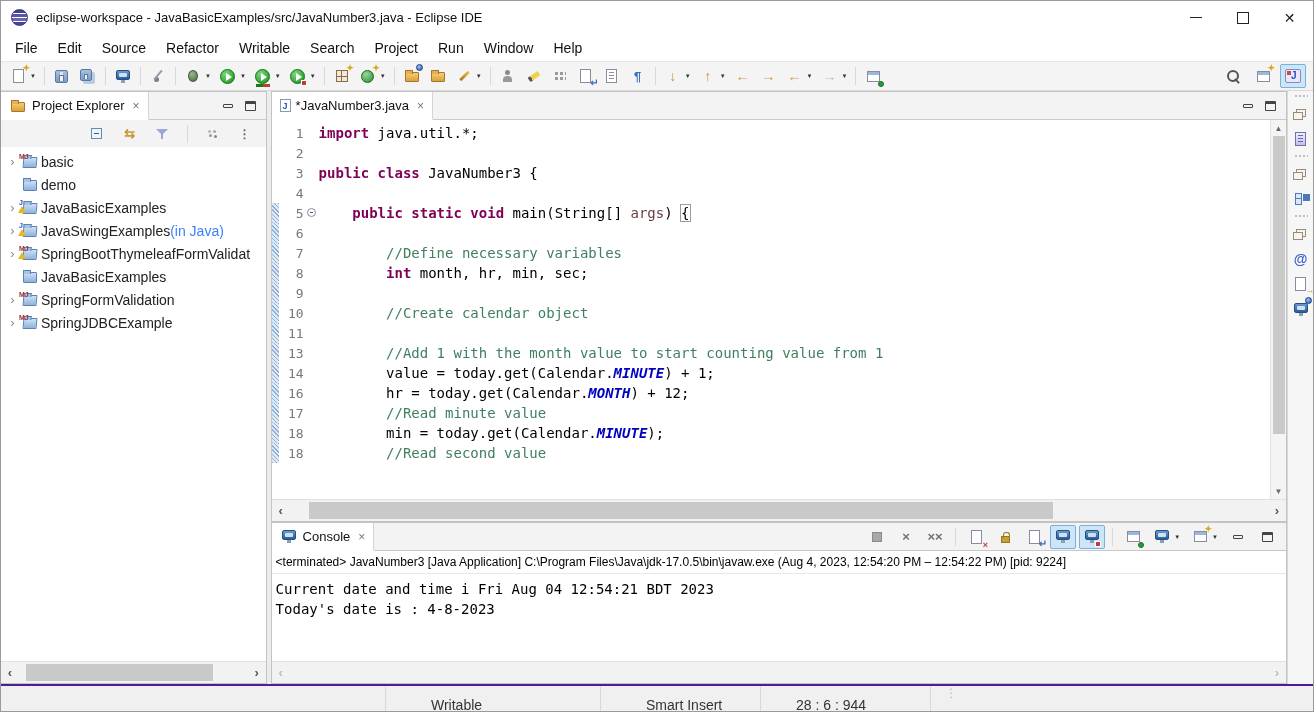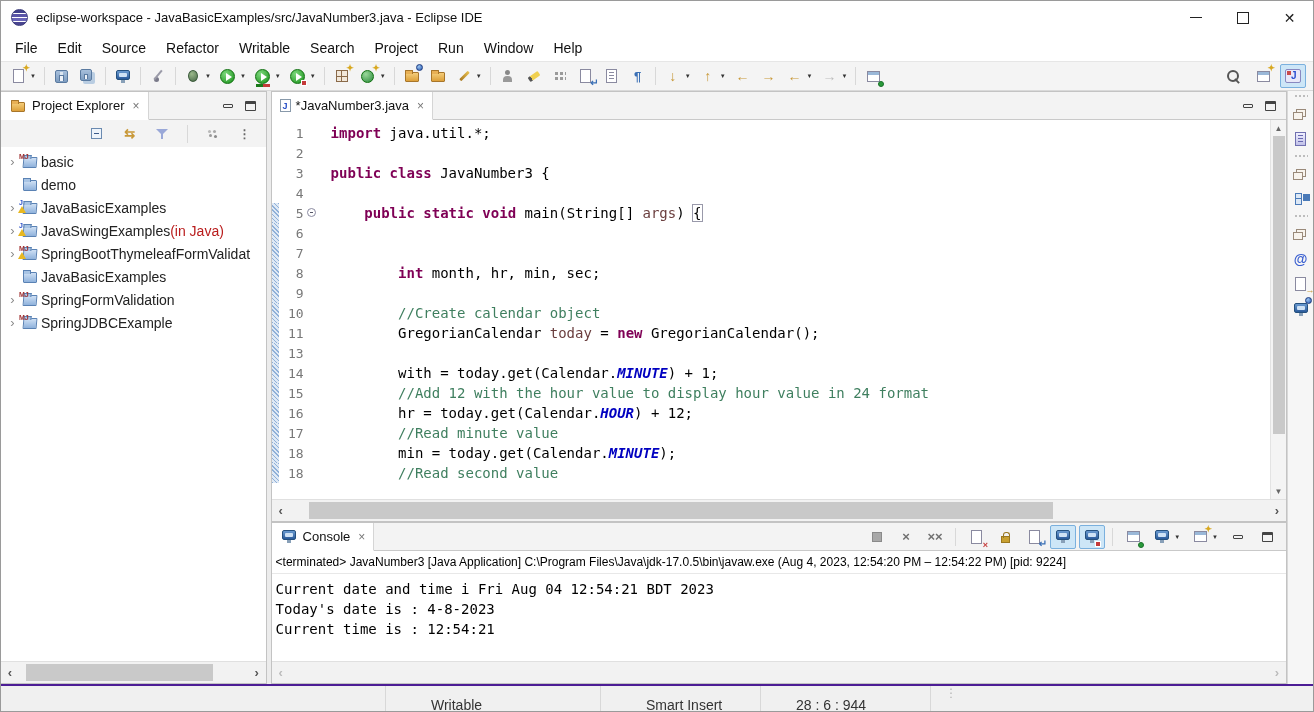--- a/index.html
+++ b/index.html
@@ -118,42 +118,42 @@
 .pe-tree{flex:1;background:#fff;padding-top:3px;overflow:hidden}
 .trow{height:23px;display:flex;align-items:center;font-size:14px;color:#222;padding-left:5px;white-space:nowrap;overflow:hidden}
 .texp{width:13px;color:#8a8a8a;font-size:13px;text-align:center;flex:none}
 .ticon{width:22px;display:flex;justify-content:center;position:relative;flex:none}
 .t-folder{width:14px;height:11px;background:linear-gradient(#cfe0f4,#8fb2dc);border:1px solid #5a82b4;border-radius:1px;position:relative;margin-top:2px}
 .t-folder::before{content:"";position:absolute;top:-3px;left:-1px;width:6px;height:3px;background:#a8c4e4;border:1px solid #5a82b4;border-bottom:none}
 .t-proj{transform:skewX(-5deg)}
 .t-bdg{position:absolute;top:-2px;left:0;font:bold 7px "Liberation Sans",sans-serif;color:#a03030}
 .t-bdg.j{color:#2a50c8}
 .t-warn{position:absolute;bottom:1px;left:-1px;width:0;height:0;border-left:4px solid transparent;border-right:4px solid transparent;border-bottom:7px solid #e8b820}
-.suffix{color:#b91c1c}
+.suffix{color:#3b82f6}
 .hscroll{height:22px;background:#f2f2f2;display:flex;align-items:center;border-top:1px solid #e0e0e0}
 .harr{width:18px;text-align:center;color:#555;font-size:13px;font-weight:bold}
 .harr.dis{color:#bbb}
 .htrack{flex:1;height:100%;position:relative}
 .hthumb{position:absolute;top:2px;bottom:2px;background:#c9c9c9}
 
 
 .center{width:1018px;display:flex;flex-direction:column}
 .edpart{height:437px;display:flex;flex-direction:column;background:#fff;border:1px solid #c3c3c3}
 .t-jfile{width:11px;height:13px;background:#fff;border:1px solid #8899aa;font:bold 9px "Liberation Sans",sans-serif;color:#2a50c8;display:flex;align-items:center;justify-content:center}
 .t-jfile::after{content:"J"}
 .ed-body{flex:1;display:flex;overflow:hidden}
 .code{flex:1;overflow:hidden;padding-top:3px}
 .crow{display:flex;height:20px;align-items:center}
 .dcell{width:7px;align-self:stretch;flex:none}
 .dcell.on{background:repeating-linear-gradient(45deg,#8fb0d8 0 1px,#dfe9f5 1px 3px)}
 .nnum{width:25px;text-align:right;font:13px "DejaVu Sans Mono",monospace;color:#787878;flex:none}
 .nfold{width:15px;position:relative;align-self:stretch;flex:none}
 .foldm{position:absolute;left:3px;top:5px;width:9px;height:9px;border:1px solid #8a8aa0;border-radius:50%;background:#fff}
 .foldm::after{content:"";position:absolute;left:2px;right:2px;top:3px;height:1px;background:#556}
-.cline{font:14px/20px "DejaVu Sans Mono",monospace;white-space:pre;color:#000;margin:12px}
+.cline{font:14px/20px "DejaVu Sans Mono",monospace;white-space:pre;color:#000;margin:0}
 .tk-kw{color:#7f0055;font-weight:bold}
 .tk-com{color:#3f7f5f}
 .tk-sf{color:#0000c0;font-weight:bold;font-style:italic}
 .tk-var{color:#6a3e3e}
 .tk-mb{box-shadow:0 0 0 1px #99a}
 .vscroll{width:16px;background:#f4f4f4;border-left:1px solid #e3e3e3;display:flex;flex-direction:column;align-items:center}
 .varr{height:16px;color:#666;font-size:8px;display:flex;align-items:center}
 .vthumb{width:12px;height:298px;background:#c9c9c9}
 .vsp{flex:1}
 
@@ -575,21 +575,21 @@
             <div class="crow">
               <span class="dcell on"></span>
               <span class="nnum">6</span>
               <span class="nfold"></span>
               <pre class="cline"></pre>
             </div>
             <div class="crow">
               <span class="dcell on"></span>
               <span class="nnum">7</span>
               <span class="nfold"></span>
-              <pre class="cline"><span class="tk-pl">        </span></pre>
+              <pre class="cline"><span class="tk-pl">        </span><span class="tk-com">//Define necessary variables</span></pre>
             </div>
             <div class="crow">
               <span class="dcell on"></span>
               <span class="nnum">8</span>
               <span class="nfold"></span>
               <pre class="cline"><span class="tk-pl">        </span><span class="tk-kw">int</span><span class="tk-pl"> month, hr, min, sec;</span></pre>
             </div>
             <div class="crow">
               <span class="dcell on"></span>
               <span class="nnum">9</span>
@@ -599,45 +599,38 @@
             <div class="crow">
               <span class="dcell on"></span>
               <span class="nnum">10</span>
               <span class="nfold"></span>
               <pre class="cline"><span class="tk-pl">        </span><span class="tk-com">//Create calendar object</span></pre>
             </div>
             <div class="crow">
               <span class="dcell on"></span>
               <span class="nnum">11</span>
               <span class="nfold"></span>
-              <pre class="cline"><span class="tk-pl">        GregorianCalendar </span><span class="tk-var">today</span><span class="tk-pl"> = </span><span class="tk-kw">new</span><span class="tk-pl"> GregorianCalendar();</span></pre>
             </div>
             <div class="crow">
               <span class="dcell on"></span>
               <span class="nnum">13</span>
               <span class="nfold"></span>
-              <pre class="cline"><span class="tk-pl">        </span></pre>
+              <pre class="cline"><span class="tk-pl">        </span><span class="tk-com">//Add 1 with the month value to start counting value from 1</span></pre>
             </div>
             <div class="crow">
               <span class="dcell on"></span>
               <span class="nnum">14</span>
               <span class="nfold"></span>
-              <pre class="cline"><span class="tk-pl">        with = today.get(Calendar.</span><span class="tk-sf">MINUTE</span><span class="tk-pl">) + 1;</span></pre>
-            </div>
-            <div class="crow">
-              <span class="dcell on"></span>
-              <span class="nnum">15</span>
-              <span class="nfold"></span>
-              <pre class="cline"><span class="tk-pl">        </span><span class="tk-com">//Add 12 with the hour value to display hour value in 24 format</span></pre>
+              <pre class="cline"><span class="tk-pl">        value = today.get(Calendar.</span><span class="tk-sf">MINUTE</span><span class="tk-pl">) + 1;</span></pre>
             </div>
             <div class="crow">
               <span class="dcell on"></span>
               <span class="nnum">16</span>
               <span class="nfold"></span>
-              <pre class="cline"><span class="tk-pl">        hr = today.get(Calendar.</span><span class="tk-sf">HOUR</span><span class="tk-pl">) + 12;</span></pre>
+              <pre class="cline"><span class="tk-pl">        hr = today.get(Calendar.</span><span class="tk-sf">MONTH</span><span class="tk-pl">) + 12;</span></pre>
             </div>
             <div class="crow">
               <span class="dcell on"></span>
               <span class="nnum">17</span>
               <span class="nfold"></span>
               <pre class="cline"><span class="tk-pl">        </span><span class="tk-com">//Read minute value</span></pre>
             </div>
             <div class="crow">
               <span class="dcell on"></span>
               <span class="nnum">18</span>
@@ -750,21 +743,20 @@
               <span class="ic">
                 <i class="g-pmax"></i>
               </span>
             </span>
           </div>
       </div>
       <div class="c-header">&lt;terminated&gt; JavaNumber3 [Java Application] C:\Program Files\Java\jdk-17.0.5\bin\javaw.exe  (Aug 4, 2023, 12:54:20 PM – 12:54:22 PM) [pid: 9224]</div>
       <div class="c-out" id="c-out">
           <div>Current date and time i Fri Aug 04 12:54:21 BDT 2023</div>
           <div>Today's date is : 4-8-2023</div>
-          <div>Current time is : 12:54:21</div>
         </div>
       <div class="hscroll">
         <span class="harr dis">‹</span>
         <span class="htrack"></span>
         <span class="harr dis">›</span>
       </div>
     </div>
   </div>
 
   <div class="rightbar" id="rightbar">

